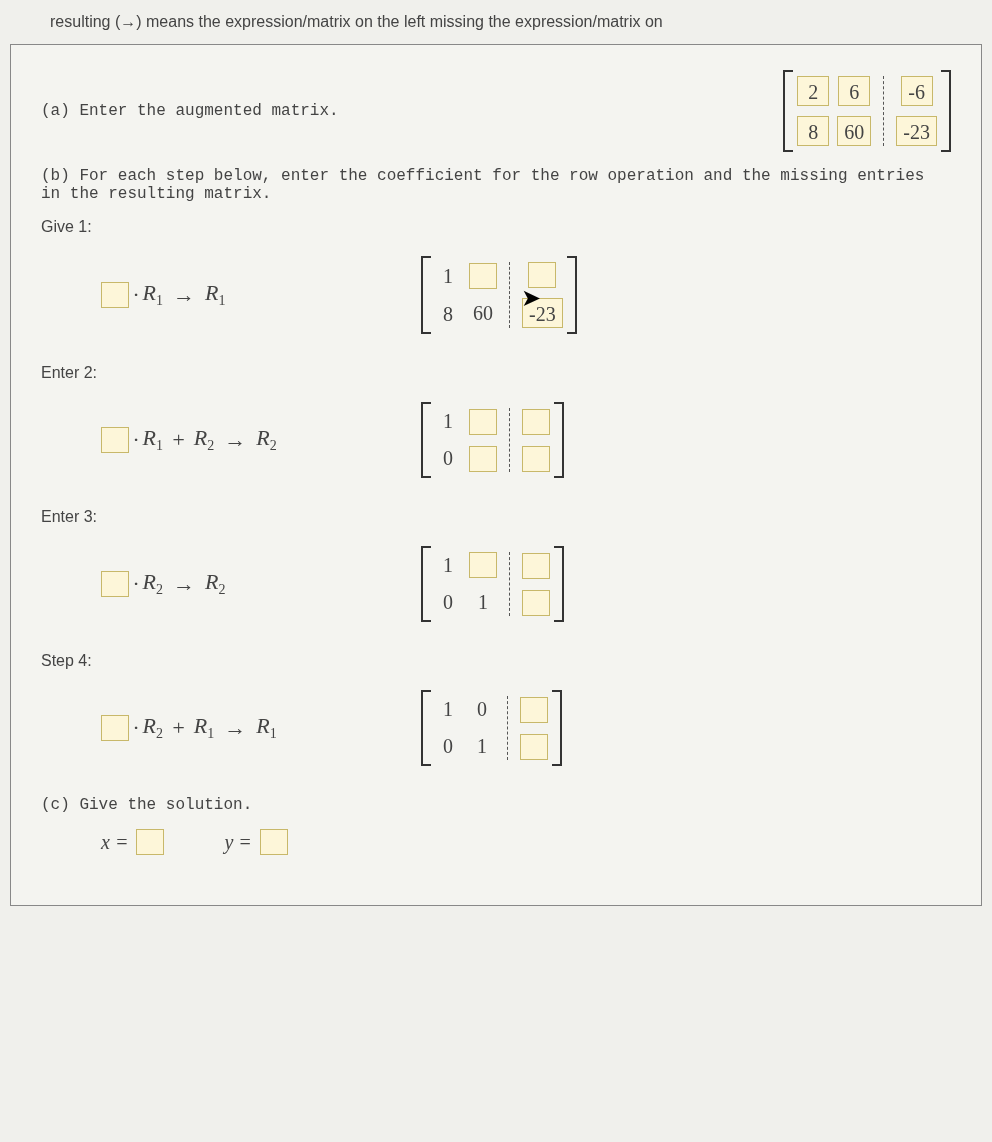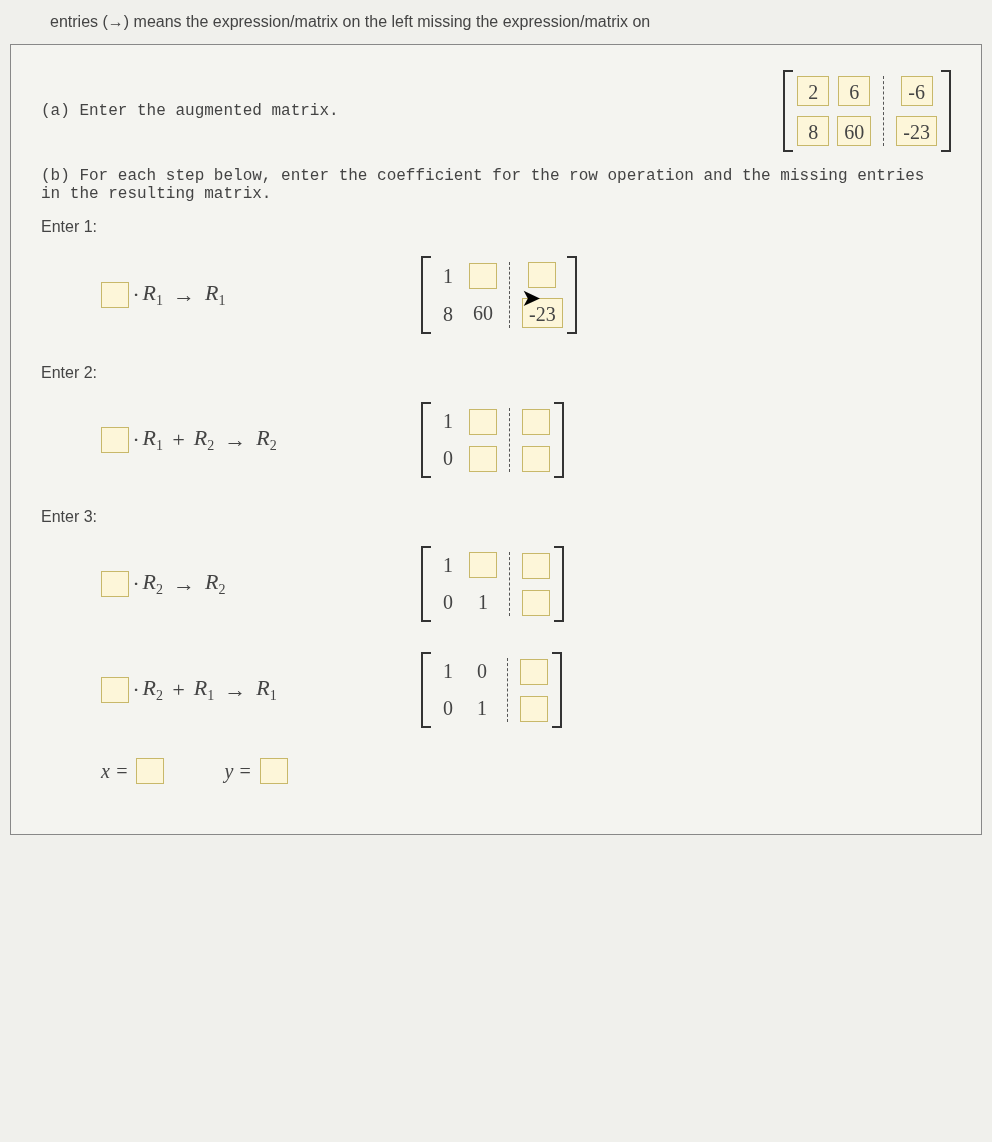--- a/index.html
+++ b/index.html
@@ -140,21 +140,21 @@
       color: #000;
       pointer-events: none;
     }
     .matrix-wrap { position: relative; }
   </style>
 </head>
 <body>
 
 <div class="intro-text">
   <div>
-    <span>entries (</span><span>→</span><span>) means the expression/matrix on the left missing the expression/matrix on</span>
+    <span>resulting (</span><span>→</span><span>) means the expression/matrix on the left missing the expression/matrix on</span>
   </div>
 </div>
 
 <div class="main-box">
 
   <div class="part-row">
     <div class="part-label">(a) Enter the augmented matrix.</div>
     <div class="matrix-area">
       <div class="matrix">
         <div class="bracket-left"></div>
@@ -174,21 +174,21 @@
           </div>
         </div>
         <div class="bracket-right"></div>
       </div>
     </div>
   </div>
 
   <div class="part">
     <div class="part-label" style="margin-bottom:12px;">(b) For each step below, enter the coefficient for the row operation and the missing entries in the resulting matrix.</div>
 
-    <div class="step-label">Enter 1:</div>
+    <div class="step-label">Give 1:</div>
     <div class="step-content">
       <div class="operation">
         <span class="input-box"></span>
         <span>·</span>
         <span><span>R</span><span class="sub">1</span></span>
         <span class="arrow">→</span>
         <span><span>R</span><span class="sub">1</span></span>
       </div>
       <div class="matrix-area matrix-wrap">
         <div class="matrix">
@@ -273,20 +273,21 @@
             <div class="col">
               <span class="input-box"></span>
               <span class="input-box"></span>
             </div>
           </div>
           <div class="bracket-right"></div>
         </div>
       </div>
     </div>
 
+    <div class="step-label">Step 4:</div>
     <div class="step-content">
       <div class="operation">
         <span class="input-box"></span>
         <span>·</span>
         <span><span>R</span><span class="sub">2</span></span>
         <span style="margin:0 4px;">+</span>
         <span><span>R</span><span class="sub">1</span></span>
         <span class="arrow">→</span>
         <span><span>R</span><span class="sub">1</span></span>
       </div>
@@ -308,20 +309,21 @@
               <span class="input-box"></span>
             </div>
           </div>
           <div class="bracket-right"></div>
         </div>
       </div>
     </div>
   </div>
 
   <div class="part">
+    <div class="part-label">(c) Give the solution.</div>
     <div class="solution-row">
       <div class="solution-item">
         <span>x =</span>
         <span class="input-box"></span>
       </div>
       <div class="solution-item">
         <span>y =</span>
         <span class="input-box"></span>
       </div>
     </div>

